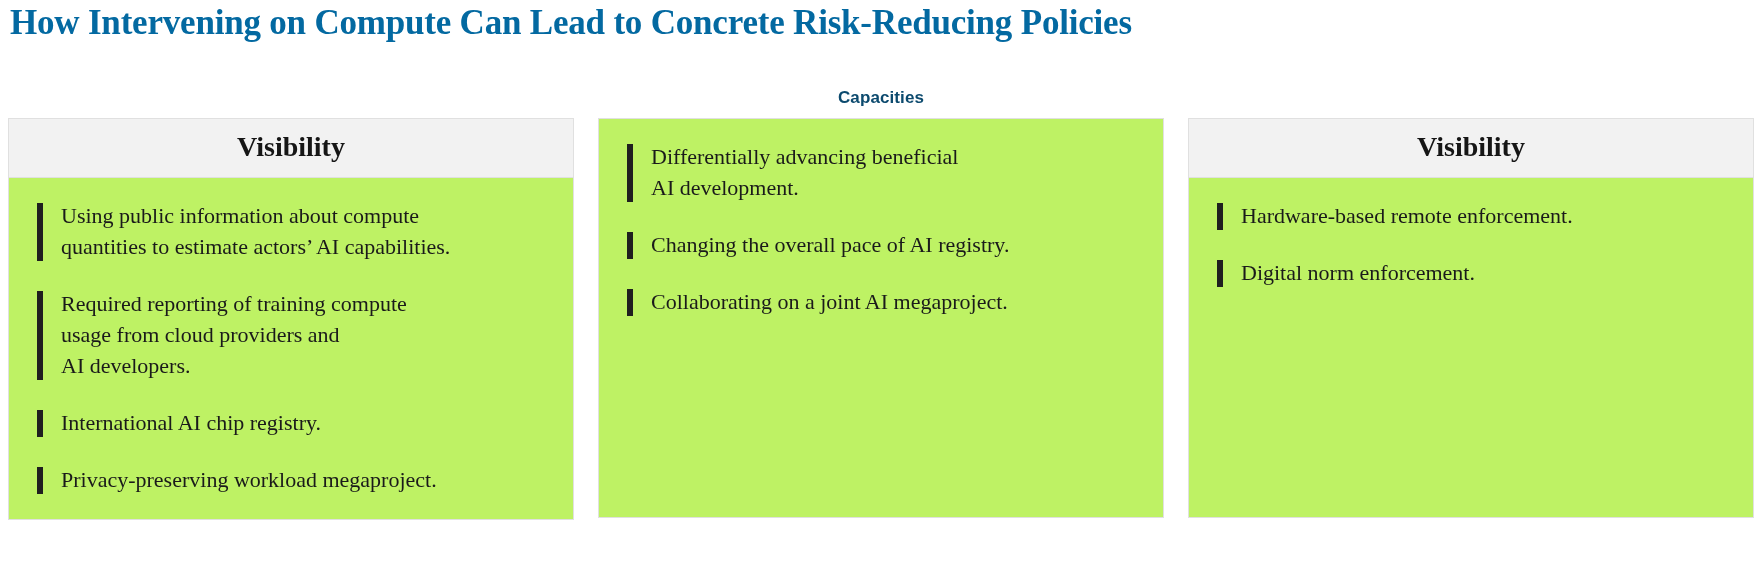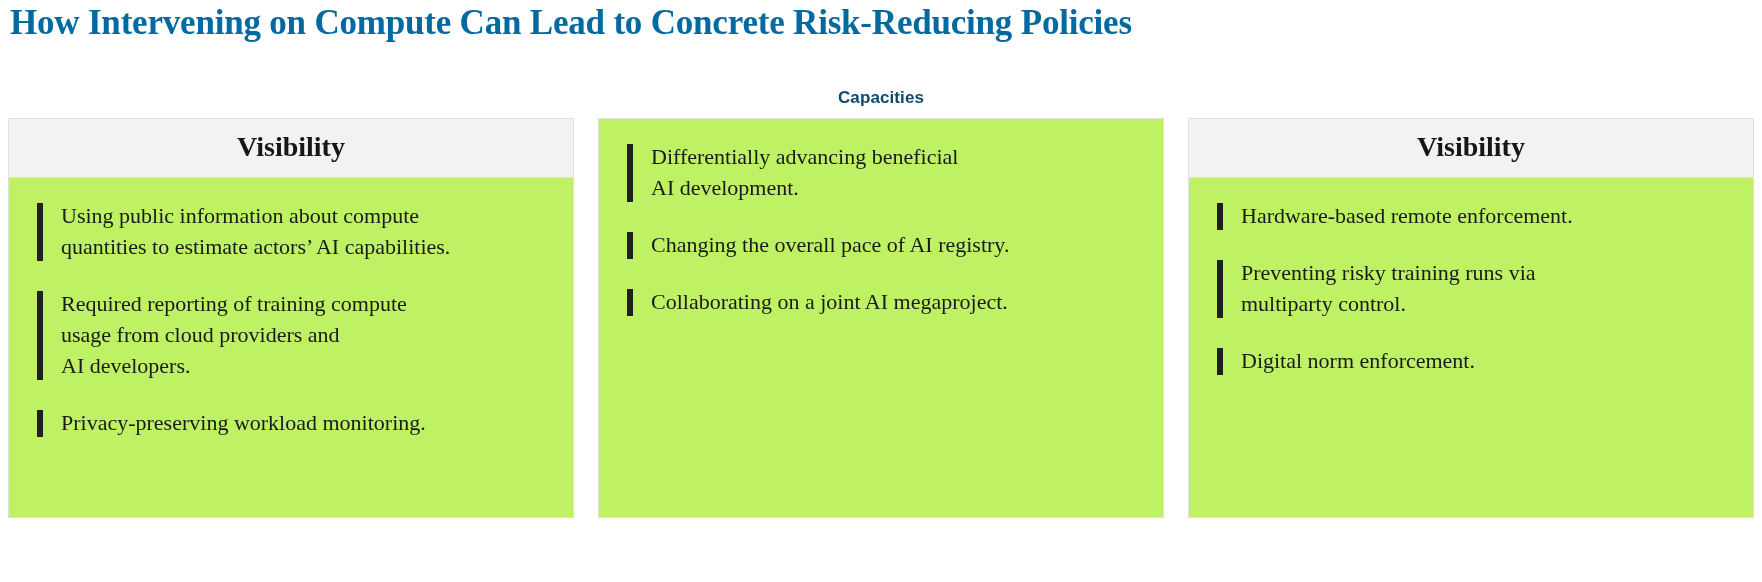--- a/index.html
+++ b/index.html
@@ -115,21 +115,25 @@
 quantities to estimate actors’ AI capabilities.</div>
         </div>
         <div class="item">
           <span class="bar"></span>
           <div class="item-text">Required reporting of training compute
 usage from cloud providers and
 AI developers.</div>
         </div>
         <div class="item">
           <span class="bar"></span>
-          <div class="item-text">Privacy-preserving workload monitoring.</div>
+          <div class="item-text">International AI chip registry.</div>
+        </div>
+        <div class="item">
+          <span class="bar"></span>
+          <div class="item-text">Privacy-preserving workload megaproject.</div>
         </div>
       </div>
     </div>
 
     <div class="card">
       <div class="card-body">
         <div class="item">
           <span class="bar"></span>
           <div class="item-text">Differentially advancing beneficial
 AI development.</div>
@@ -149,24 +153,19 @@
       <div class="card-header">
         <div class="card-title">Visibility</div>
       </div>
       <div class="card-body">
         <div class="item">
           <span class="bar"></span>
           <div class="item-text">Hardware-based remote enforcement.</div>
         </div>
         <div class="item">
           <span class="bar"></span>
-          <div class="item-text">Preventing risky training runs via
-multiparty control.</div>
-        </div>
-        <div class="item">
-          <span class="bar"></span>
           <div class="item-text">Digital norm enforcement.</div>
         </div>
       </div>
     </div>
 
   </div>
 </div>
 
 </body></html>

